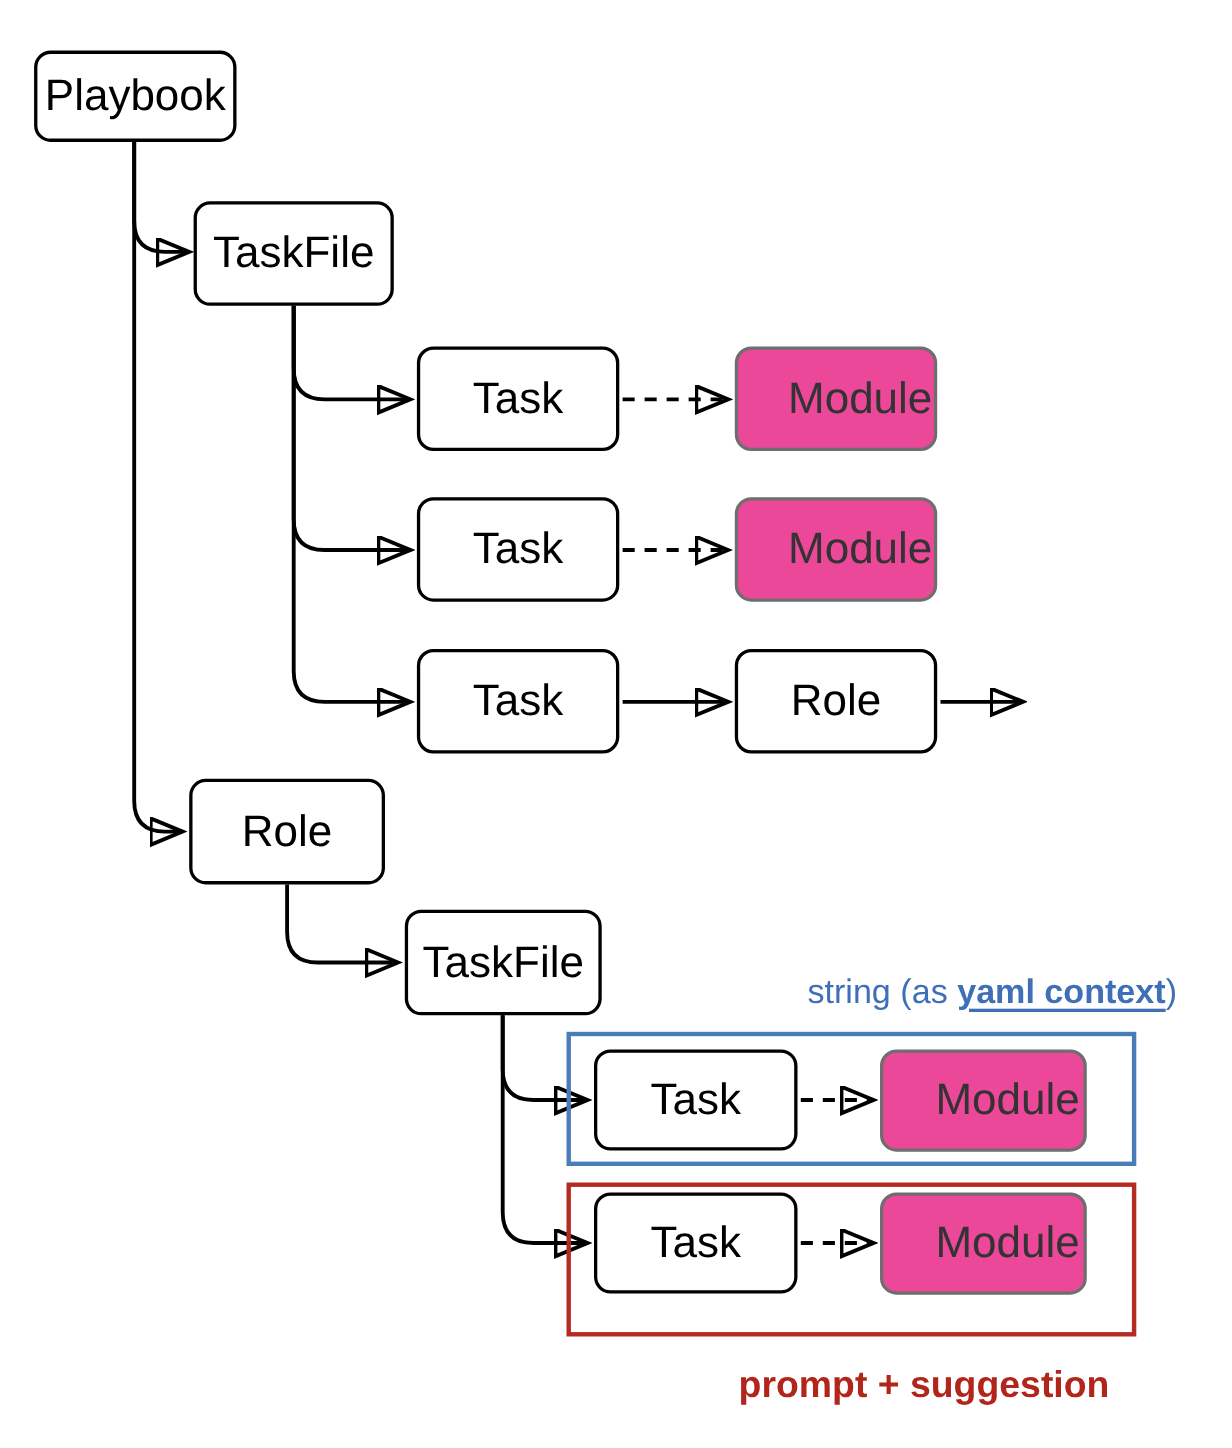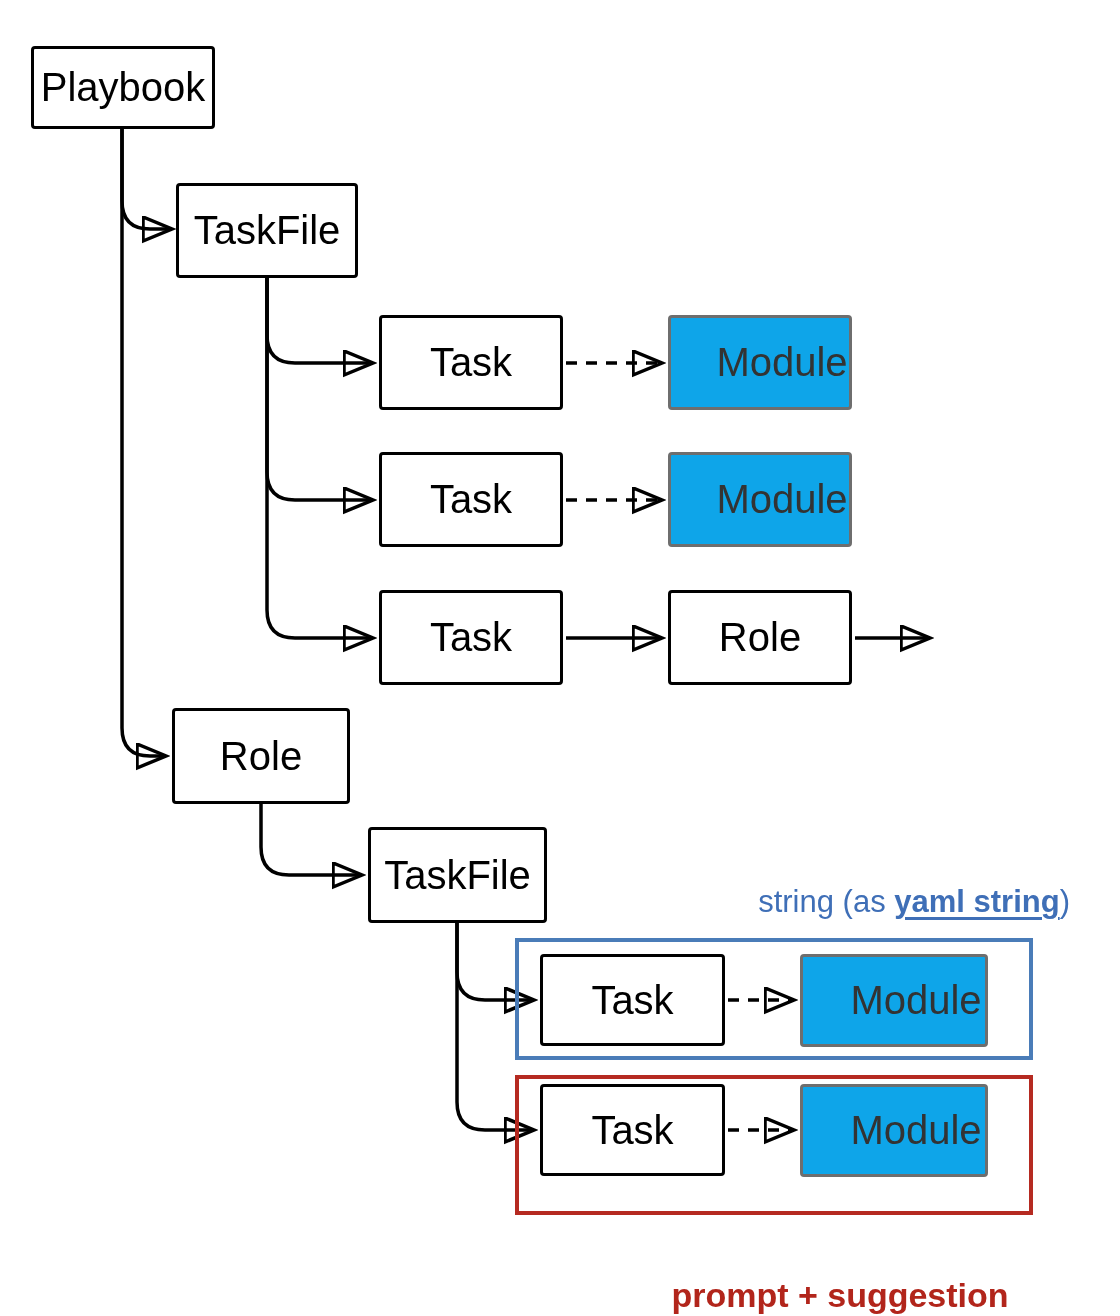--- a/index.html
+++ b/index.html
@@ -12,30 +12,30 @@
     overflow:hidden;
   }
   svg.edges{position:absolute;left:0;top:0;width:1120px;height:1316px;}
   svg.edges path{fill:none;stroke:#000000;stroke-width:3.5px;}
   svg.edges path.dashed{stroke-dasharray:11 9;}
   .node{
     position:absolute;
     box-sizing:border-box;
     background:#ffffff;
     border:3.5px solid #000000;
-    border-radius:4px;
+    border-radius:15px;
     display:flex;
     align-items:center;
     justify-content:center;
     font-size:40px;
     color:#000000;
     z-index:2;
   }
   .node.module{
-    background:#0ea5e9;
+    background:#ec4899;
     border-color:#6e6e6e;
     color:#333333;
     z-index:1;
     padding-left:44px;
   }
   .group-box{
     position:absolute;
     box-sizing:border-box;
     background:transparent;
     z-index:0;
@@ -58,21 +58,20 @@
     text-decoration:underline;
     text-decoration-thickness:3px;
     text-underline-offset:5px;
   }
   .annotation.prompt{
     left:560px;top:1240px;width:560px;
     text-align:center;
     font-size:34px;
     font-weight:700;
     color:#b2251b;
-    margin-top:36px;
   }
 </style>
 </head>
 <body>
 
 <div class="canvas">
 
   <svg class="edges" viewBox="0 0 1120 1316">
     <defs>
       <marker id="arrow" markerUnits="userSpaceOnUse" markerWidth="34" markerHeight="28" refX="28" refY="13" orient="auto">
@@ -143,20 +142,20 @@
   </div>
 
   <div class="node" style="left:540px;top:1084px;width:185px;height:92px;">
     <span>Task</span>
   </div>
   <div class="node module" style="left:800px;top:1084px;width:188px;height:93px;">
     <span>Module</span>
   </div>
 
   <div class="annotation context">
-    <span>string (as </span><span class="hl">yaml string</span><span>)</span>
+    <span>string (as </span><span class="hl">yaml context</span><span>)</span>
   </div>
 
   <div class="annotation prompt">
     <span>prompt + suggestion</span>
   </div>
 
 </div>
 
 </body></html>

